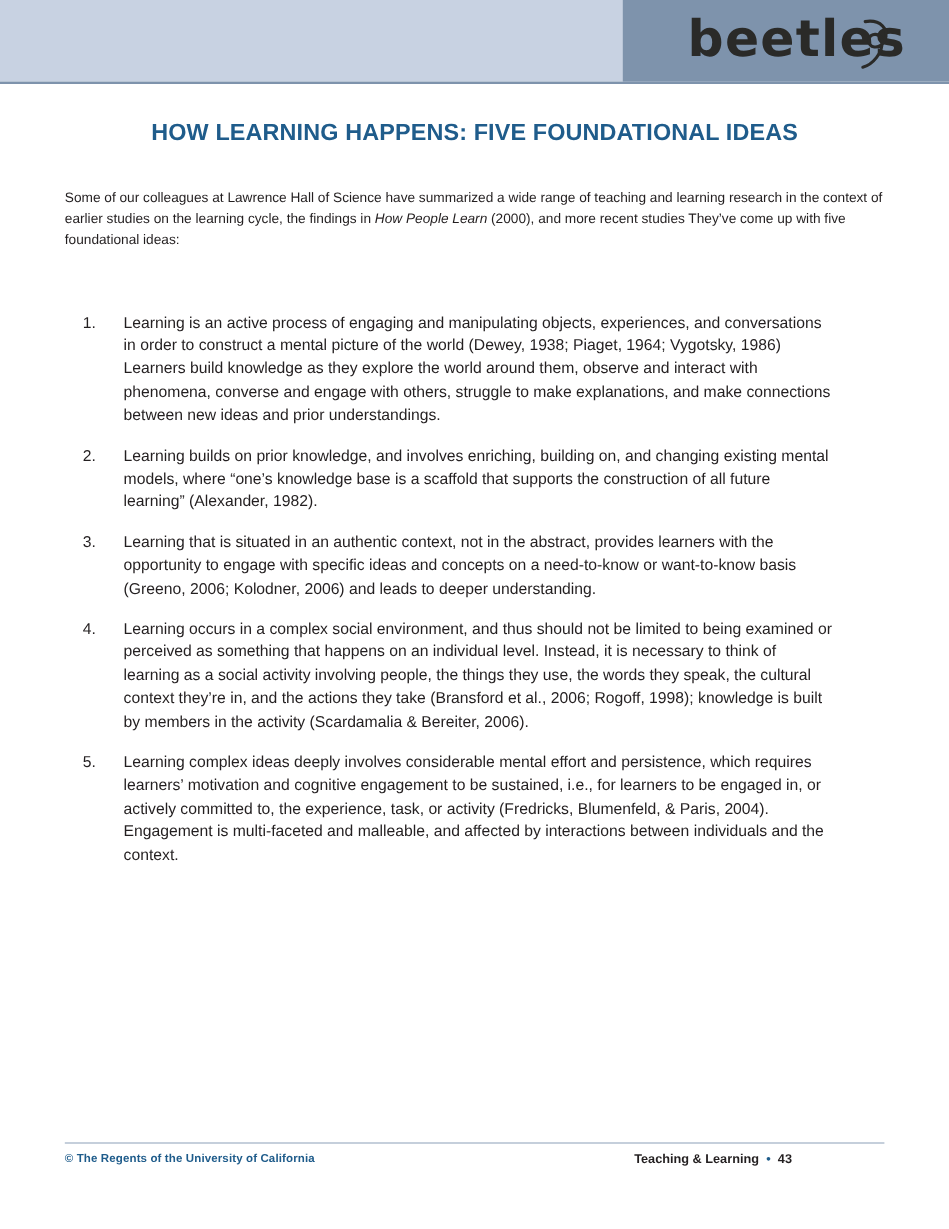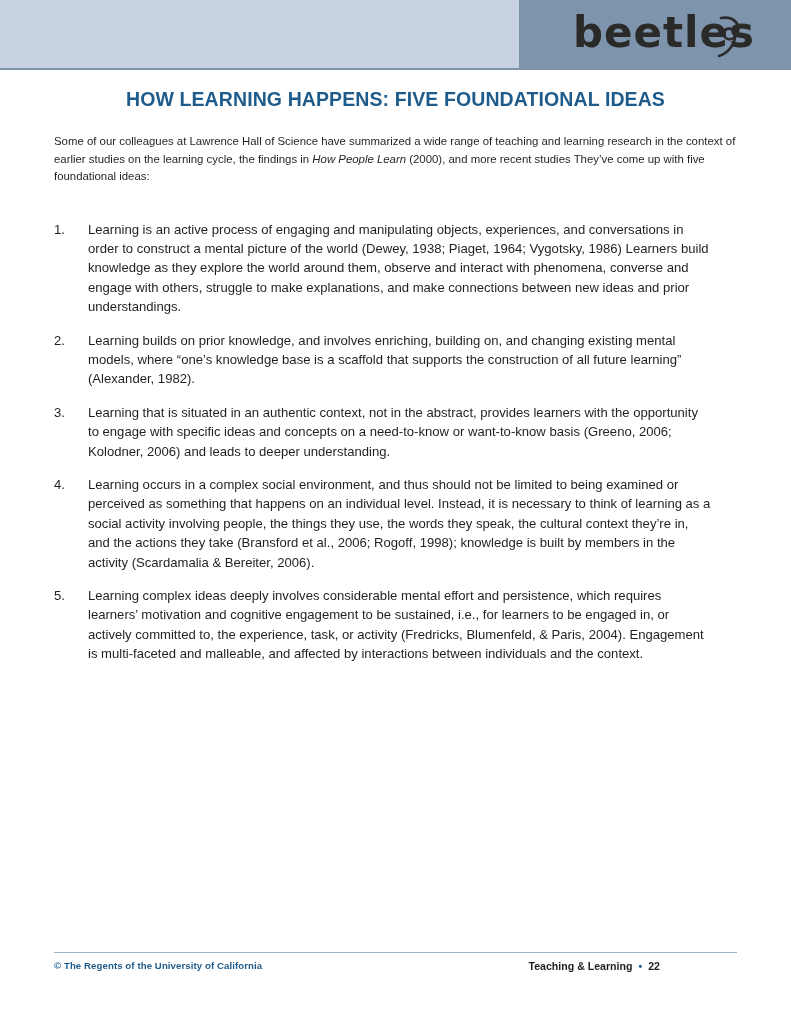--- a/index.html
+++ b/index.html
@@ -61,39 +61,39 @@
   }
 
   
   .page {
     position: absolute;
     top: 70px;
     left: 0;
     width: 791px;
   }
   .title {
-    margin: 0;
+    margin: 12px;
     padding: 18px 0 0 0;
     text-align: center;
     font-size: 19.5px;
     font-weight: bold;
     color: #1f5c8b;
     letter-spacing: 0.1px;
   }
   .intro {
     margin: 0;
     padding: 22px 44px 0 54px;
     font-size: 11.4px;
     line-height: 17.5px;
     color: #231f20;
   }
   .intro .ital { font-style: italic; }
 
   ol.ideas {
-    margin: 0;
+    margin: 15px;
     padding: 34px 80px 0 54px;
     list-style: none;
     counter-reset: idea;
   }
   ol.ideas > li {
     position: relative;
     counter-increment: idea;
     padding-left: 34px;
     margin-bottom: 14px;
     font-size: 13.1px;
@@ -189,15 +189,15 @@
     <li>Learning occurs in a complex social environment, and thus should not be limited to being examined or perceived as something that happens on an individual level. Instead, it is necessary to think of learning as a social activity involving people, the things they use, the words they speak, the cultural context they’re in, and the actions they take (Bransford et al., 2006; Rogoff, 1998); knowledge is built by members in the activity (Scardamalia &amp; Bereiter, 2006).</li>
     <li>Learning complex ideas deeply involves considerable mental effort and persistence, which requires learners’ motivation and cognitive engagement to be sustained, i.e., for learners to be engaged in, or actively committed to, the experience, task, or activity (Fredricks, Blumenfeld, &amp; Paris, 2004). Engagement is multi-faceted and malleable, and affected by interactions between individuals and the context.</li>
   </ol>
 
 </div>
 
 <div class="footer-rule"></div>
 <div class="footer">
   <div class="copyright-line">© The Regents of the University of California</div>
   <div class="footer-right">
-    <span>Teaching &amp; Learning</span><span class="dot">•</span><span class="pagenum">22</span>
+    <span>Teaching &amp; Learning</span><span class="dot">•</span><span class="pagenum">43</span>
   </div>
 </div>
 
 </body></html>

